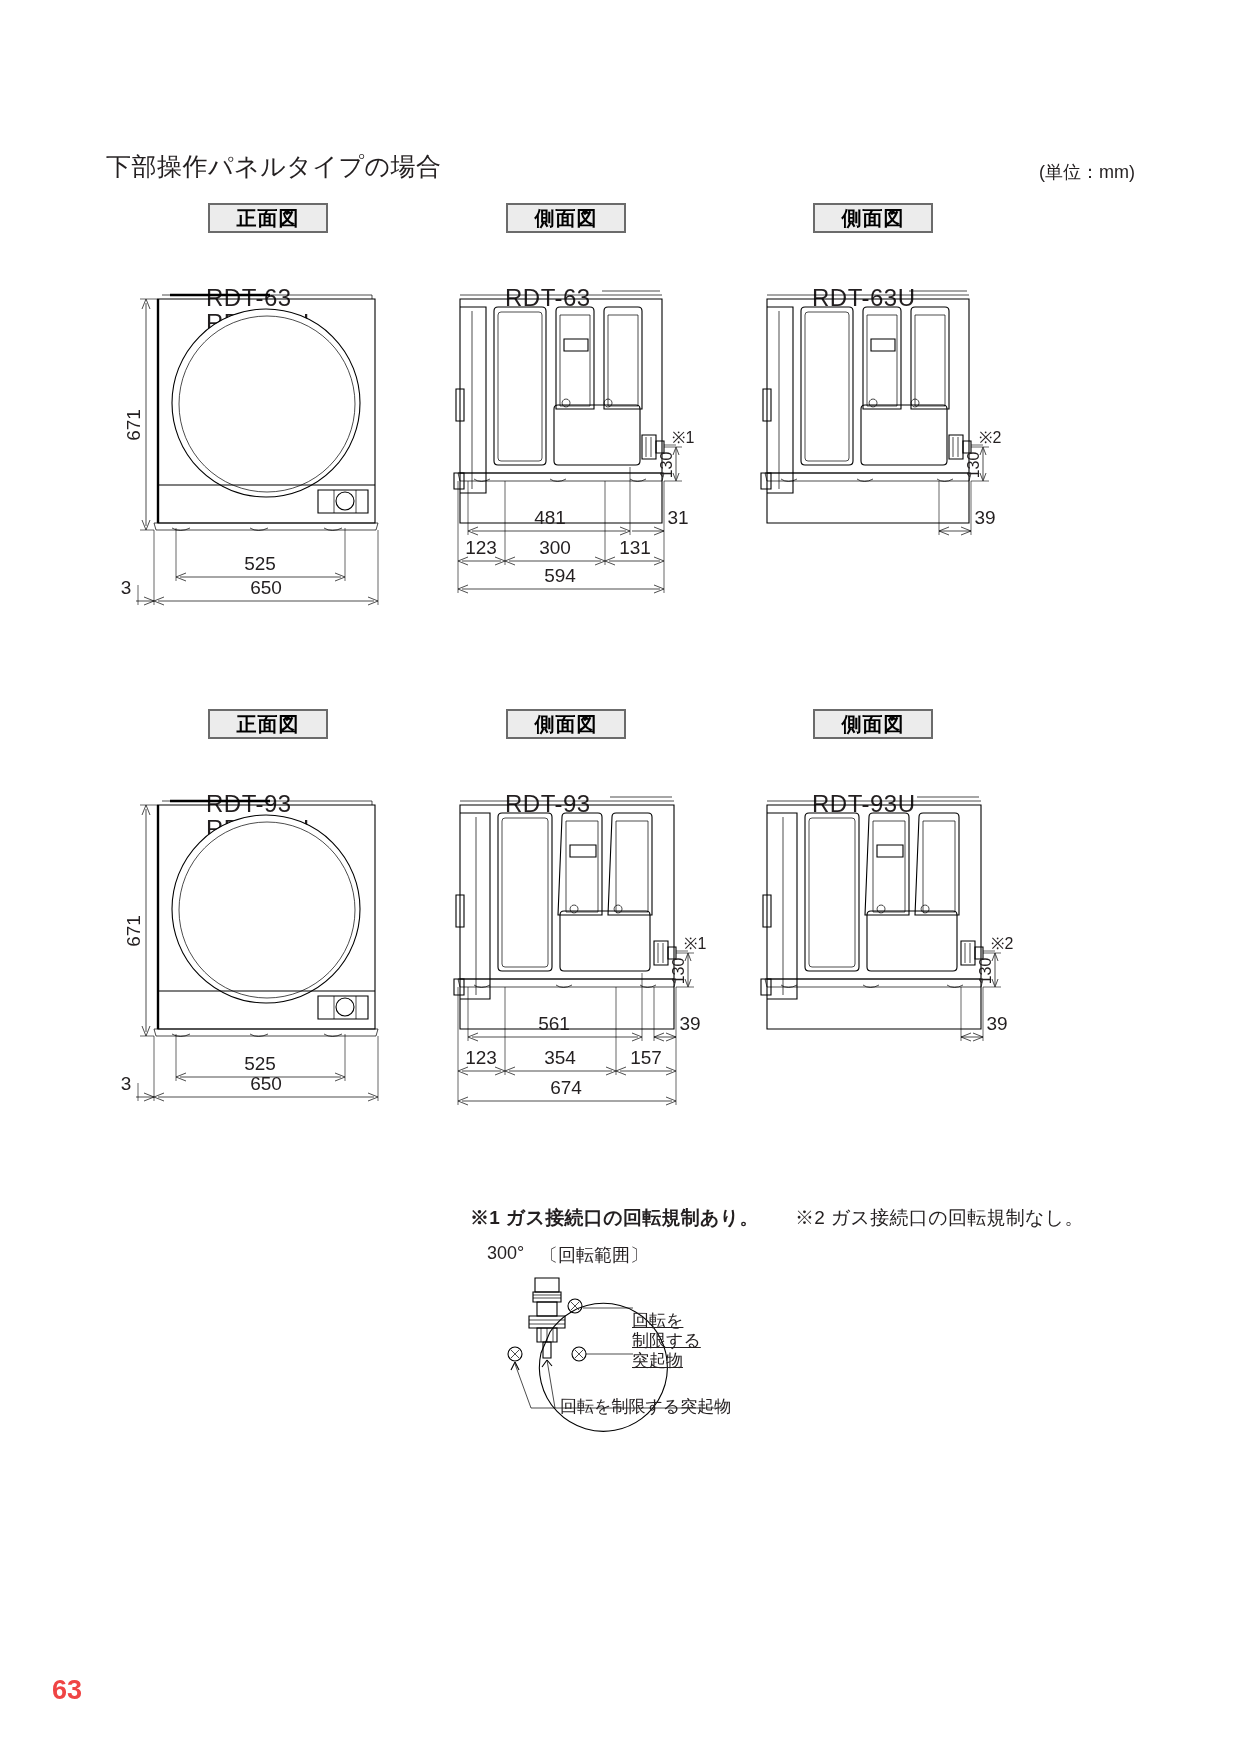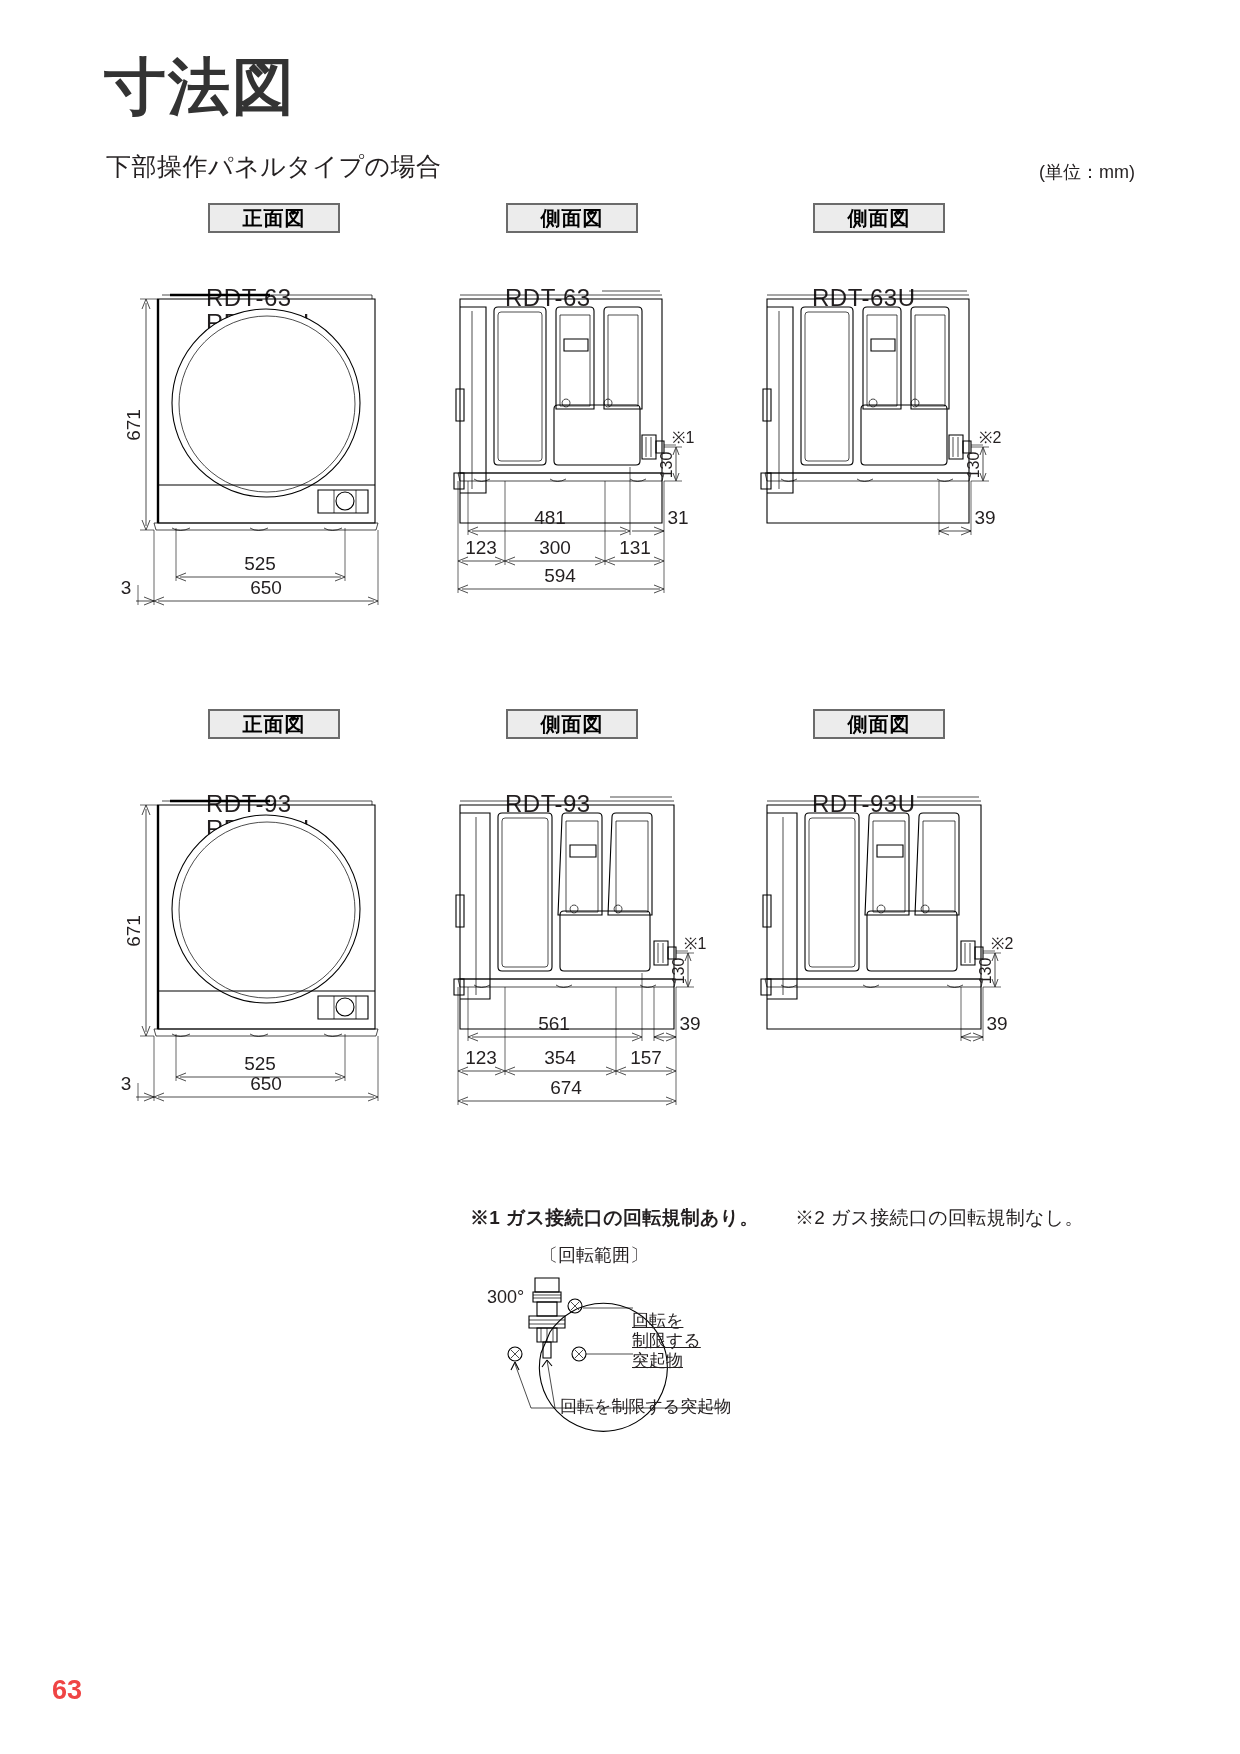--- a/index.html
+++ b/index.html
@@ -25,21 +25,21 @@
     font-size:25px; color:#231f20; letter-spacing:0.5px;text-align:center;
   }
   .unit-note {
     position:absolute; right:105px; top:160px;
     font-size:18px; color:#231f20;
   }
 
   
   .chip {
     position:absolute;
-    width:132px; height:30px;
+    width:120px; height:30px;
     background:#ececec;
     border:2px solid #6b6b6b;
     color:#000;
     font-size:20px; font-weight:bold;
     display:flex; align-items:center; justify-content:center;
     letter-spacing:1px;
   }
   .model {
     position:absolute;
     font-size:24px; color:#231f20; letter-spacing:0.5px;
@@ -68,21 +68,20 @@
   .pageno {
     position:absolute; left:52px; bottom:48px;
     font-size:27px; font-weight:bold; color:#ef4444;
   }
 </style>
 </head>
 <body>
 
 <div class="page">
 
-  <div class="title">寸法図</div>
   <div class="subtitle">下部操作パネルタイプの場合</div>
   <div class="unit-note">(単位：mm)</div>
 
   <div class="chip" style="left:208px; top:203px;">正面図</div>
   <div class="model" style="left:206px; top:241px;">RDT-63
 RDT-63U</div>
 
   <div class="chip" style="left:506px; top:203px;">側面図</div>
   <div class="model" style="left:505px; top:241px;">RDT-63</div>
 
@@ -376,21 +375,21 @@
       <path class="ln-ext" d="M204 196 V250 M226 196 V250"></path>
       <path class="ln-dim" d="M204 246 H226"></path>
       <path class="ln-dim" d="M226 246 l-10 -4 M226 246 l-10 4 M204 246 l10 -4 M204 246 l10 4"></path>
       <text class="dimtxt" x="240" y="239" text-anchor="middle">39</text>
     </svg>
   </div>
 
   <div class="footnote" style="left:470px; top:1205px;font-weight:bold;">※1 ガス接続口の回転規制あり。</div>
   <div class="footnote" style="left:795px; top:1205px;">※2 ガス接続口の回転規制なし。</div>
 
-  <div class="detail-label" style="left:487px; top:1287px;">300°</div>
+  <div class="detail-label" style="left:487px; top:1243px;">300°</div>
   <div class="detail-label" style="left:540px; top:1243px;">〔回転範囲〕</div>
 
   <div class="dwg" style="left:455px; top:1258px;">
     <svg width="320" height="180" viewBox="0 0 320 180">
 
       <path class="ln fillw" d="M95 74 A64 64 0 1 1 86 95 Z" fill="#eeeeee"></path>
 
       <path class="ln" d="M80 20 H104 V34 H80 Z"></path>
       <path class="ln" d="M78 34 H106 V44 H78 Z"></path>
       <path class="ln-thin" d="M78 37 H106 M78 40 H106"></path>

